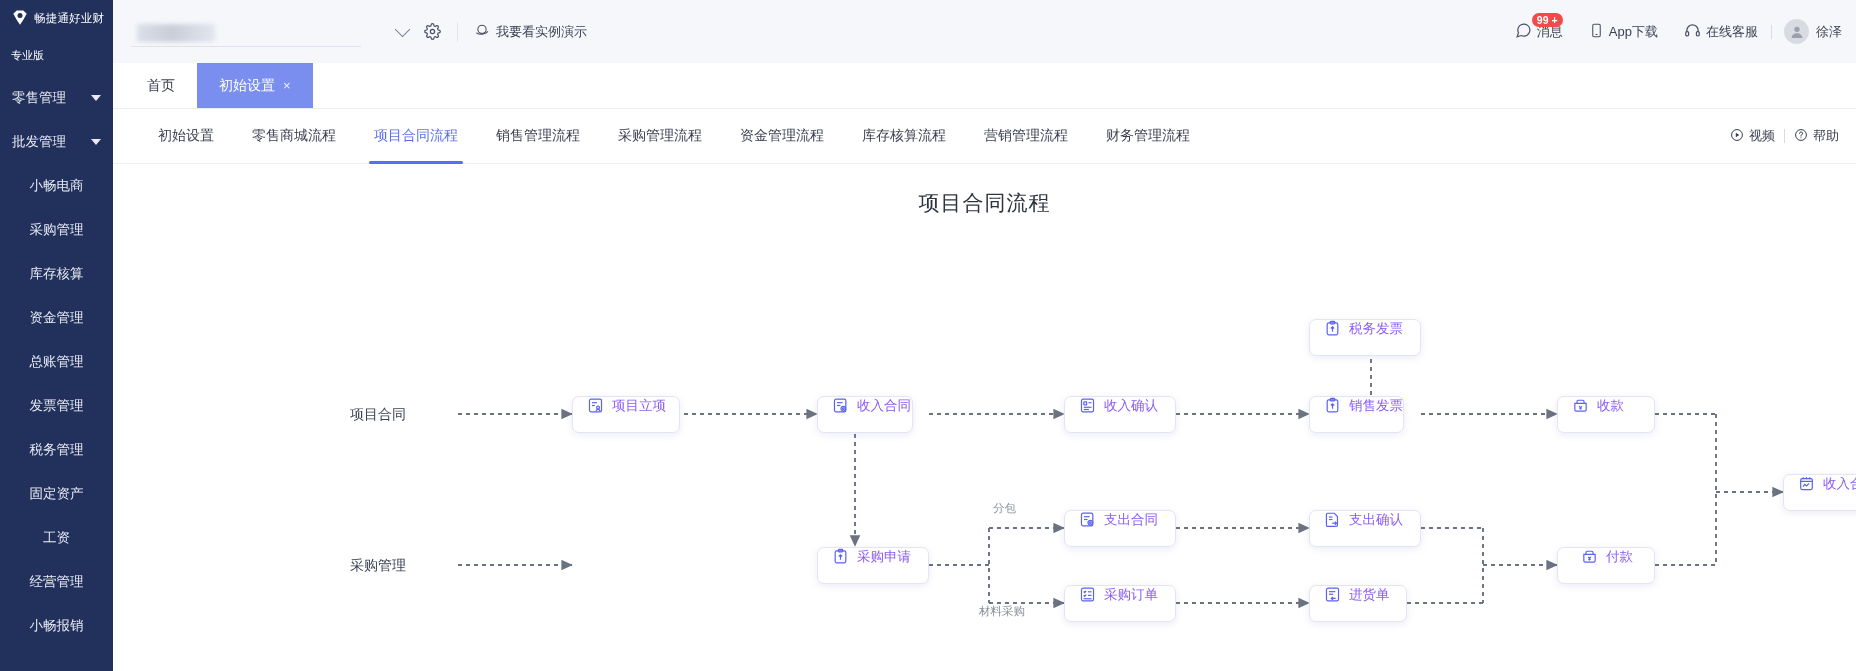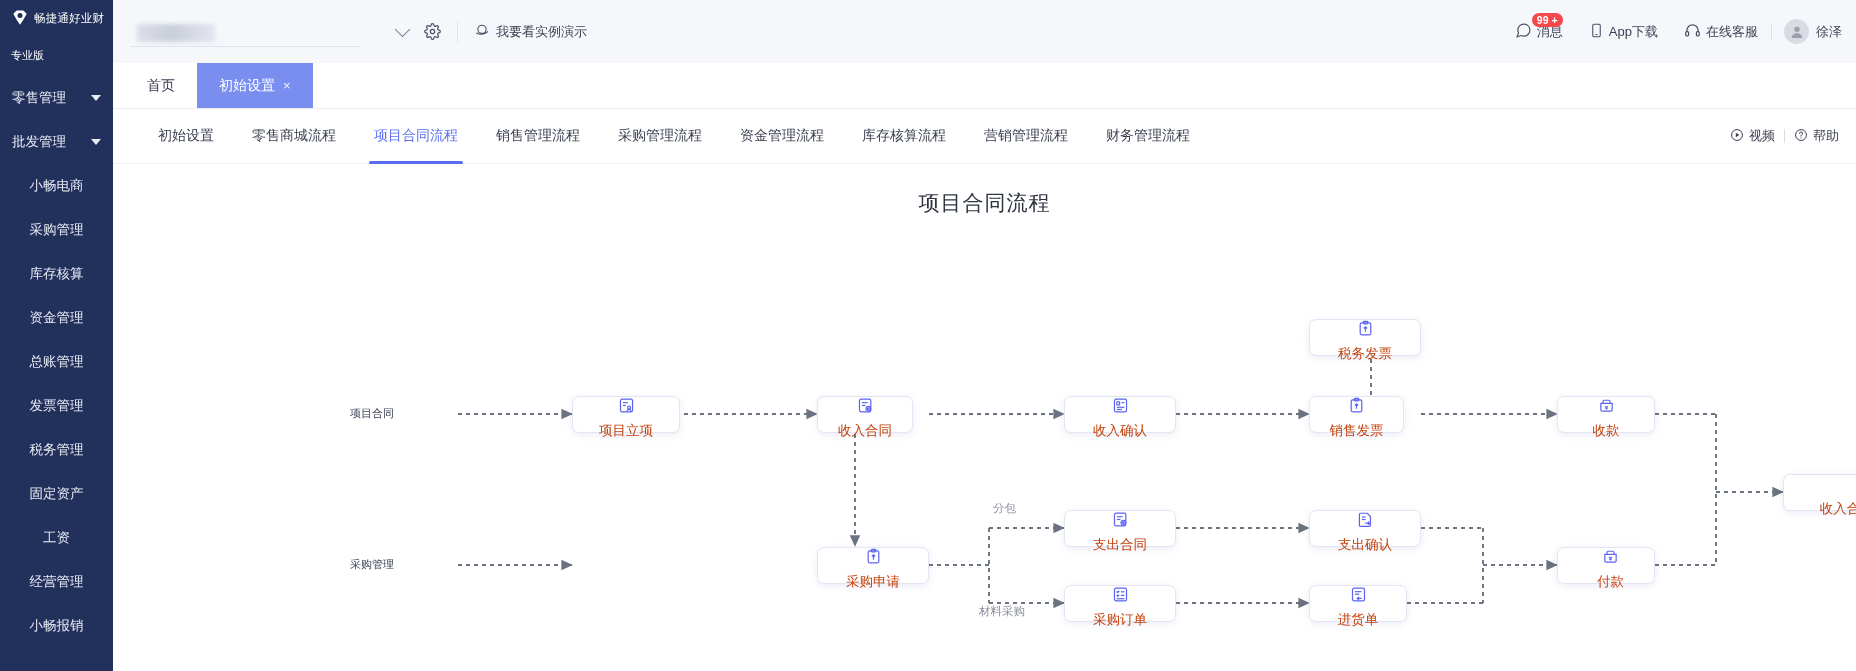--- a/index.html
+++ b/index.html
@@ -143,33 +143,33 @@
 
   
   .canvas { flex: 1; background: #fff; position: relative; overflow: hidden; }
   .flow-title {
     position: absolute; left: 0; right: 0; top: 25px;
     text-align: center; font-size: 21px; color: #2f3441; letter-spacing: 1px;
   }
   .stage { position: absolute; left: 0; top: 0; width: 1743px; height: 500px; }
 
   .rowlabel {
-    position: absolute; font-size: 11px; color: #3a3f51; white-space: nowrap;
+    position: absolute; font-size: 14px; color: #3a3f51; white-space: nowrap;
   }
   .node {
     position: absolute;
     height: 37px;
     background: #fff;
     border: 1px solid #e4e5f3;
     border-radius: 7px;
     box-shadow: 0 2px 7px rgba(99,110,190,.13);
-    display: flex; align-items: center;
+    display: flex; 
     gap: 8px; padding: 0 14px;
-    font-size: 13.5px; color: #c2410c;
-    white-space: nowrap; cursor: pointer; flex-direction: column;
+    font-size: 13.5px; color: #8b5cf6;
+    white-space: nowrap; cursor: pointer;
   }
   .node .ni { flex: 0 0 17px; width: 17px; height: 17px; display: flex; }
   .edge-label {
     position: absolute; font-size: 11.5px; color: #8b8f9c; white-space: nowrap;
   }
   svg.edges { position: absolute; left: 0; top: 0; width: 1743px; height: 500px; pointer-events: none; }
 </style>
 </head>
 <body>
 

